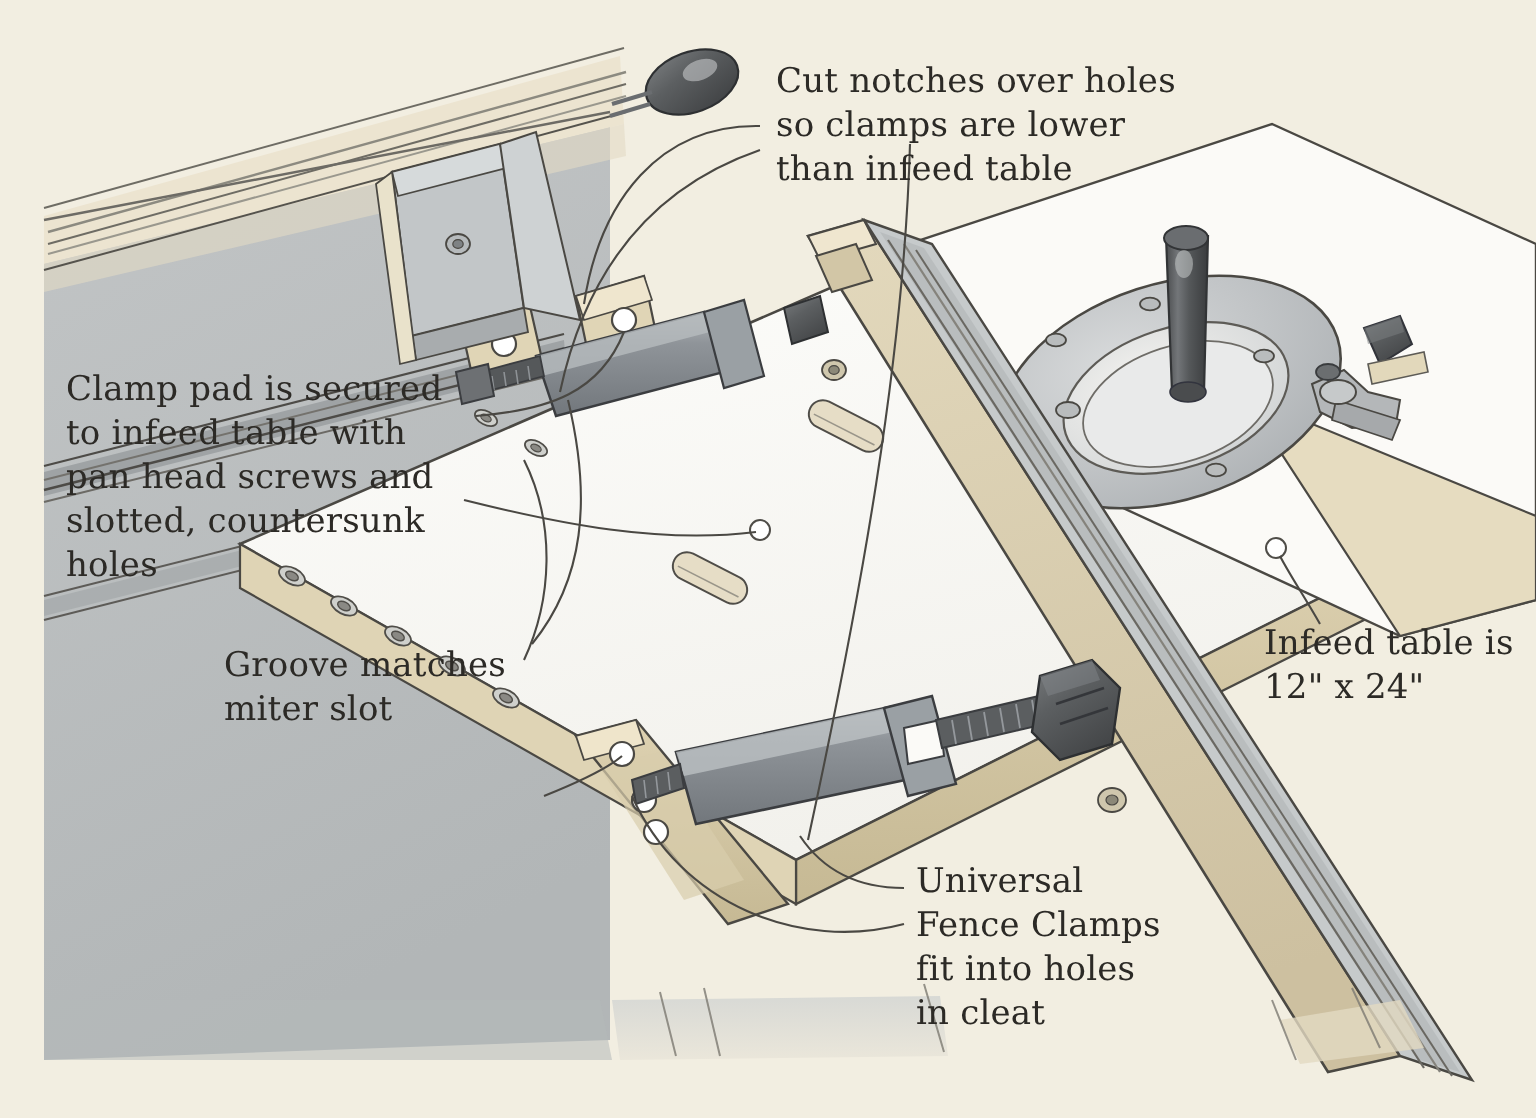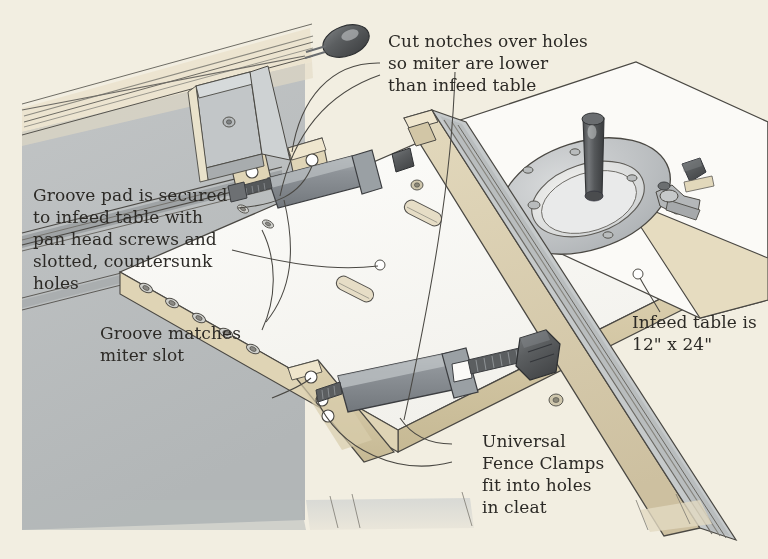--- a/index.html
+++ b/index.html
@@ -359,34 +359,34 @@
   <g stroke="#7d7a72" stroke-width="1" fill="none" opacity=".8">
     <path d="M 330,496 L 338,528"></path>
     <path d="M 352,494 L 360,528"></path>
     <path d="M 462,492 L 472,526"></path>
     <path d="M 636,500 L 648,530"></path>
     <path d="M 676,494 L 690,524"></path>
   </g>
 </svg>
 
 <div class="callout" style="left:388px;top:30px;">Cut notches over holes
-so miter are lower
+so clamps are lower
 than infeed table</div>
 
-<div class="callout" style="left:33px;top:184px;">Groove pad is secured
+<div class="callout" style="left:33px;top:184px;">Clamp pad is secured
 to infeed table with
 pan head screws and
 slotted, countersunk
 holes</div>
 
-<div class="callout" style="left:100px;top:322px;">Groove matches
+<div class="callout" style="left:112px;top:322px;">Groove matches
 miter slot</div>
 
 
-<div class="callout" style="left:482px;top:430px;">Universal
+<div class="callout" style="left:458px;top:430px;">Universal
 Fence Clamps
 fit into holes
 in cleat</div>
 
 <div class="callout ctr" style="left:632px;top:311px;">Infeed table is
 12" x 24"</div>
 
 </div>
 
 </body></html>

